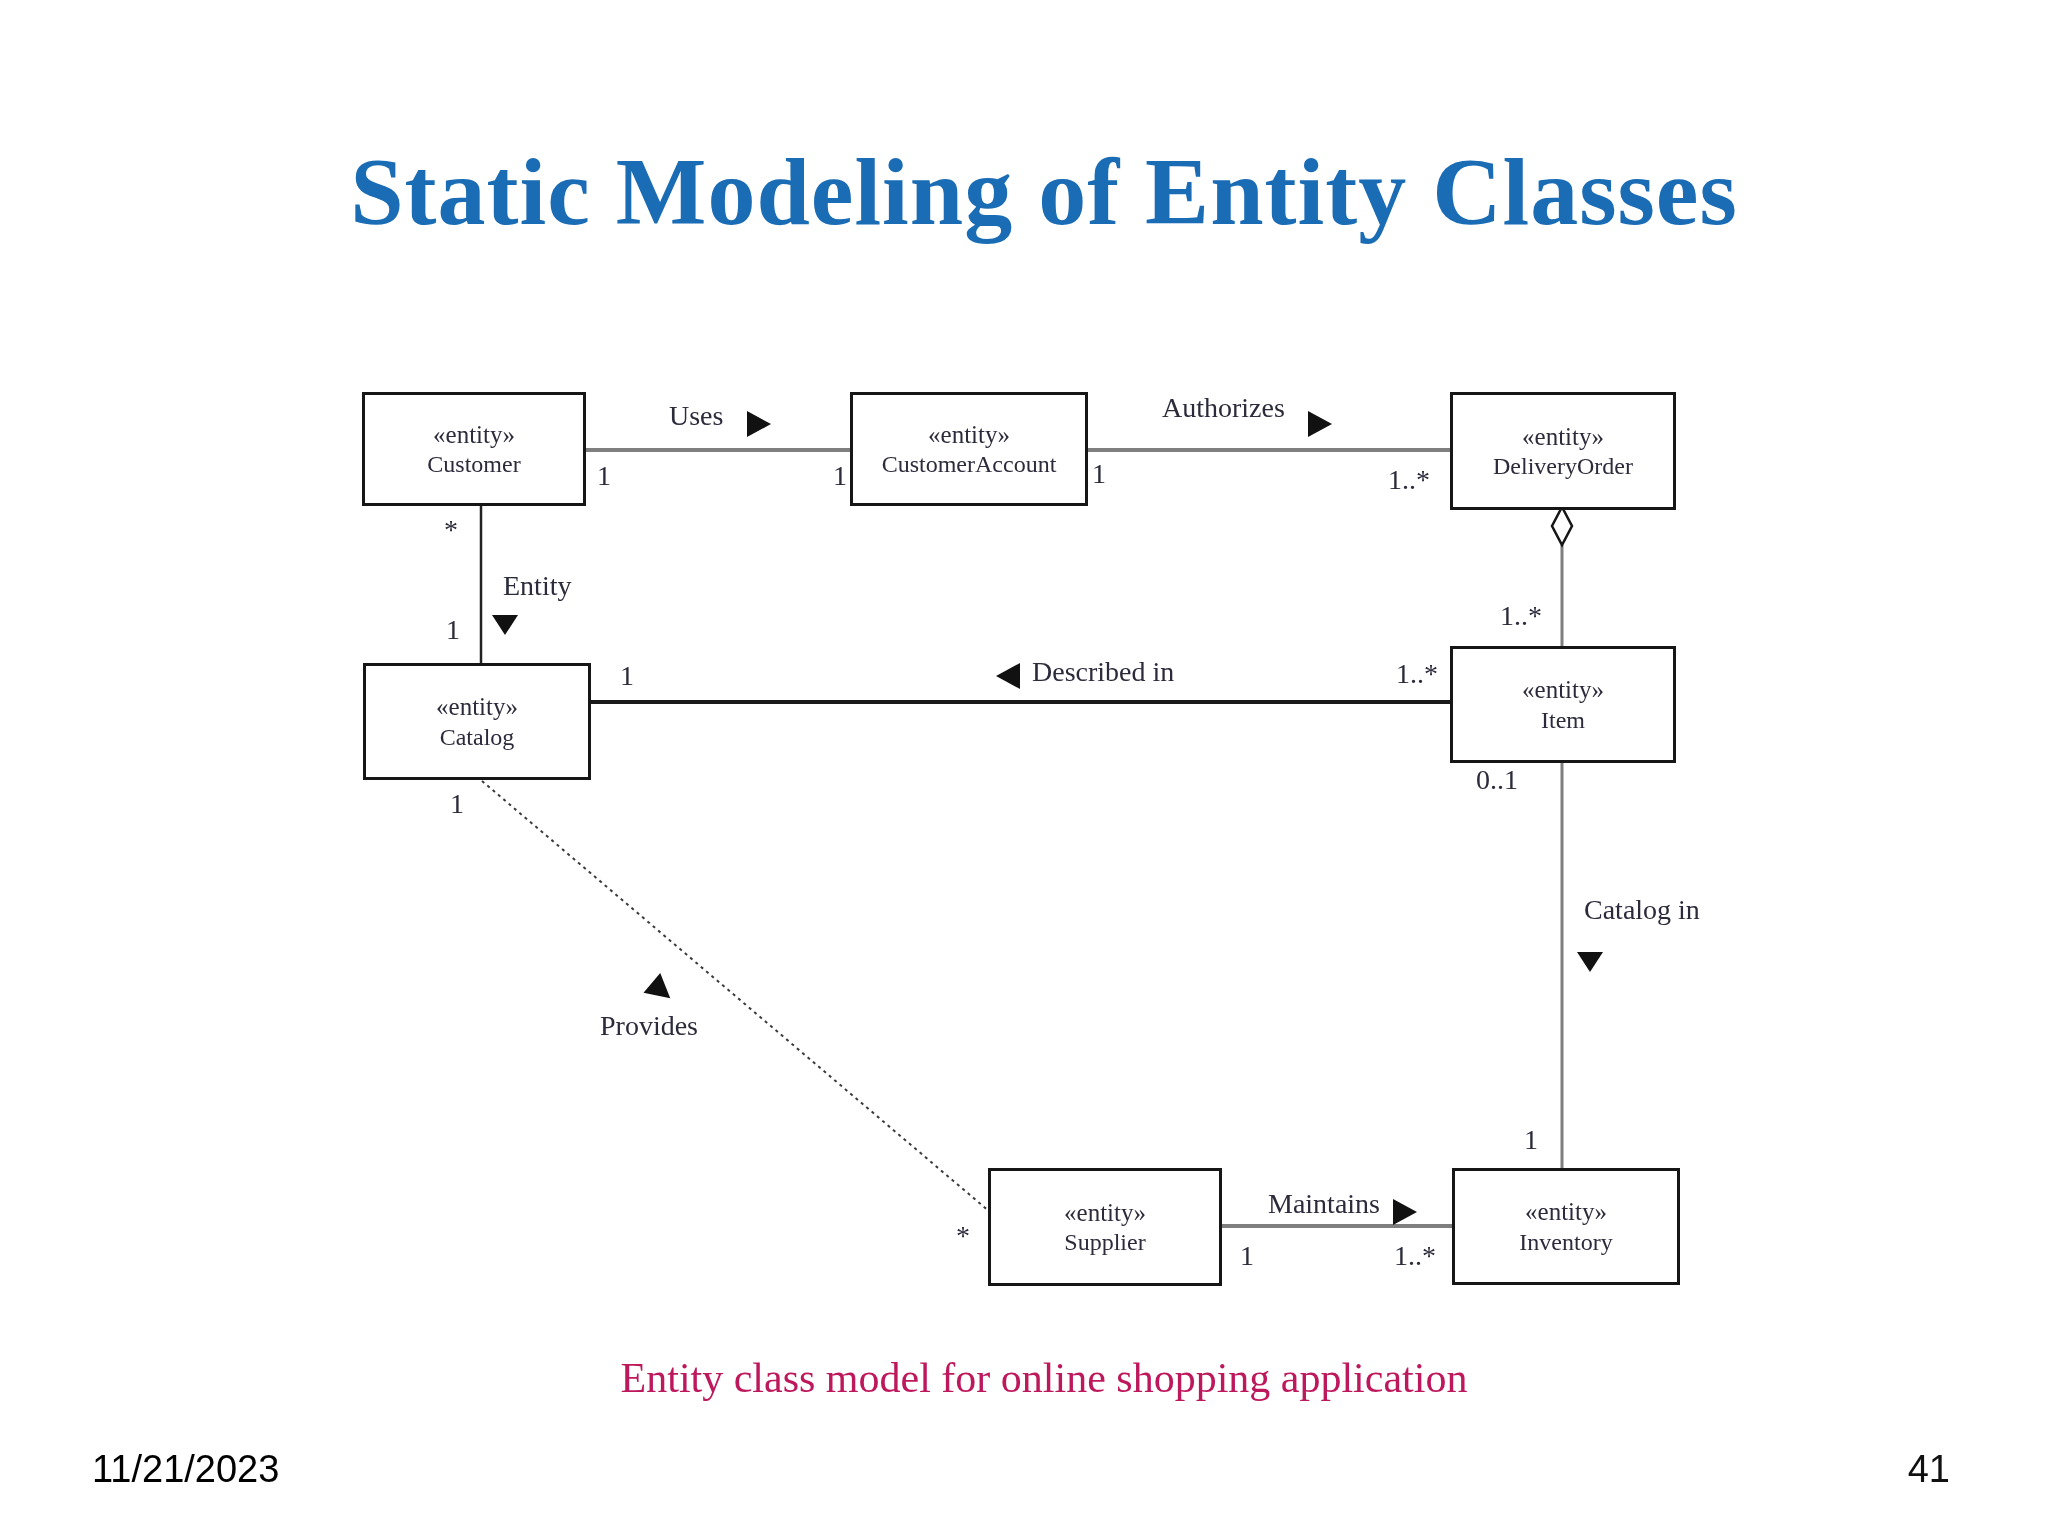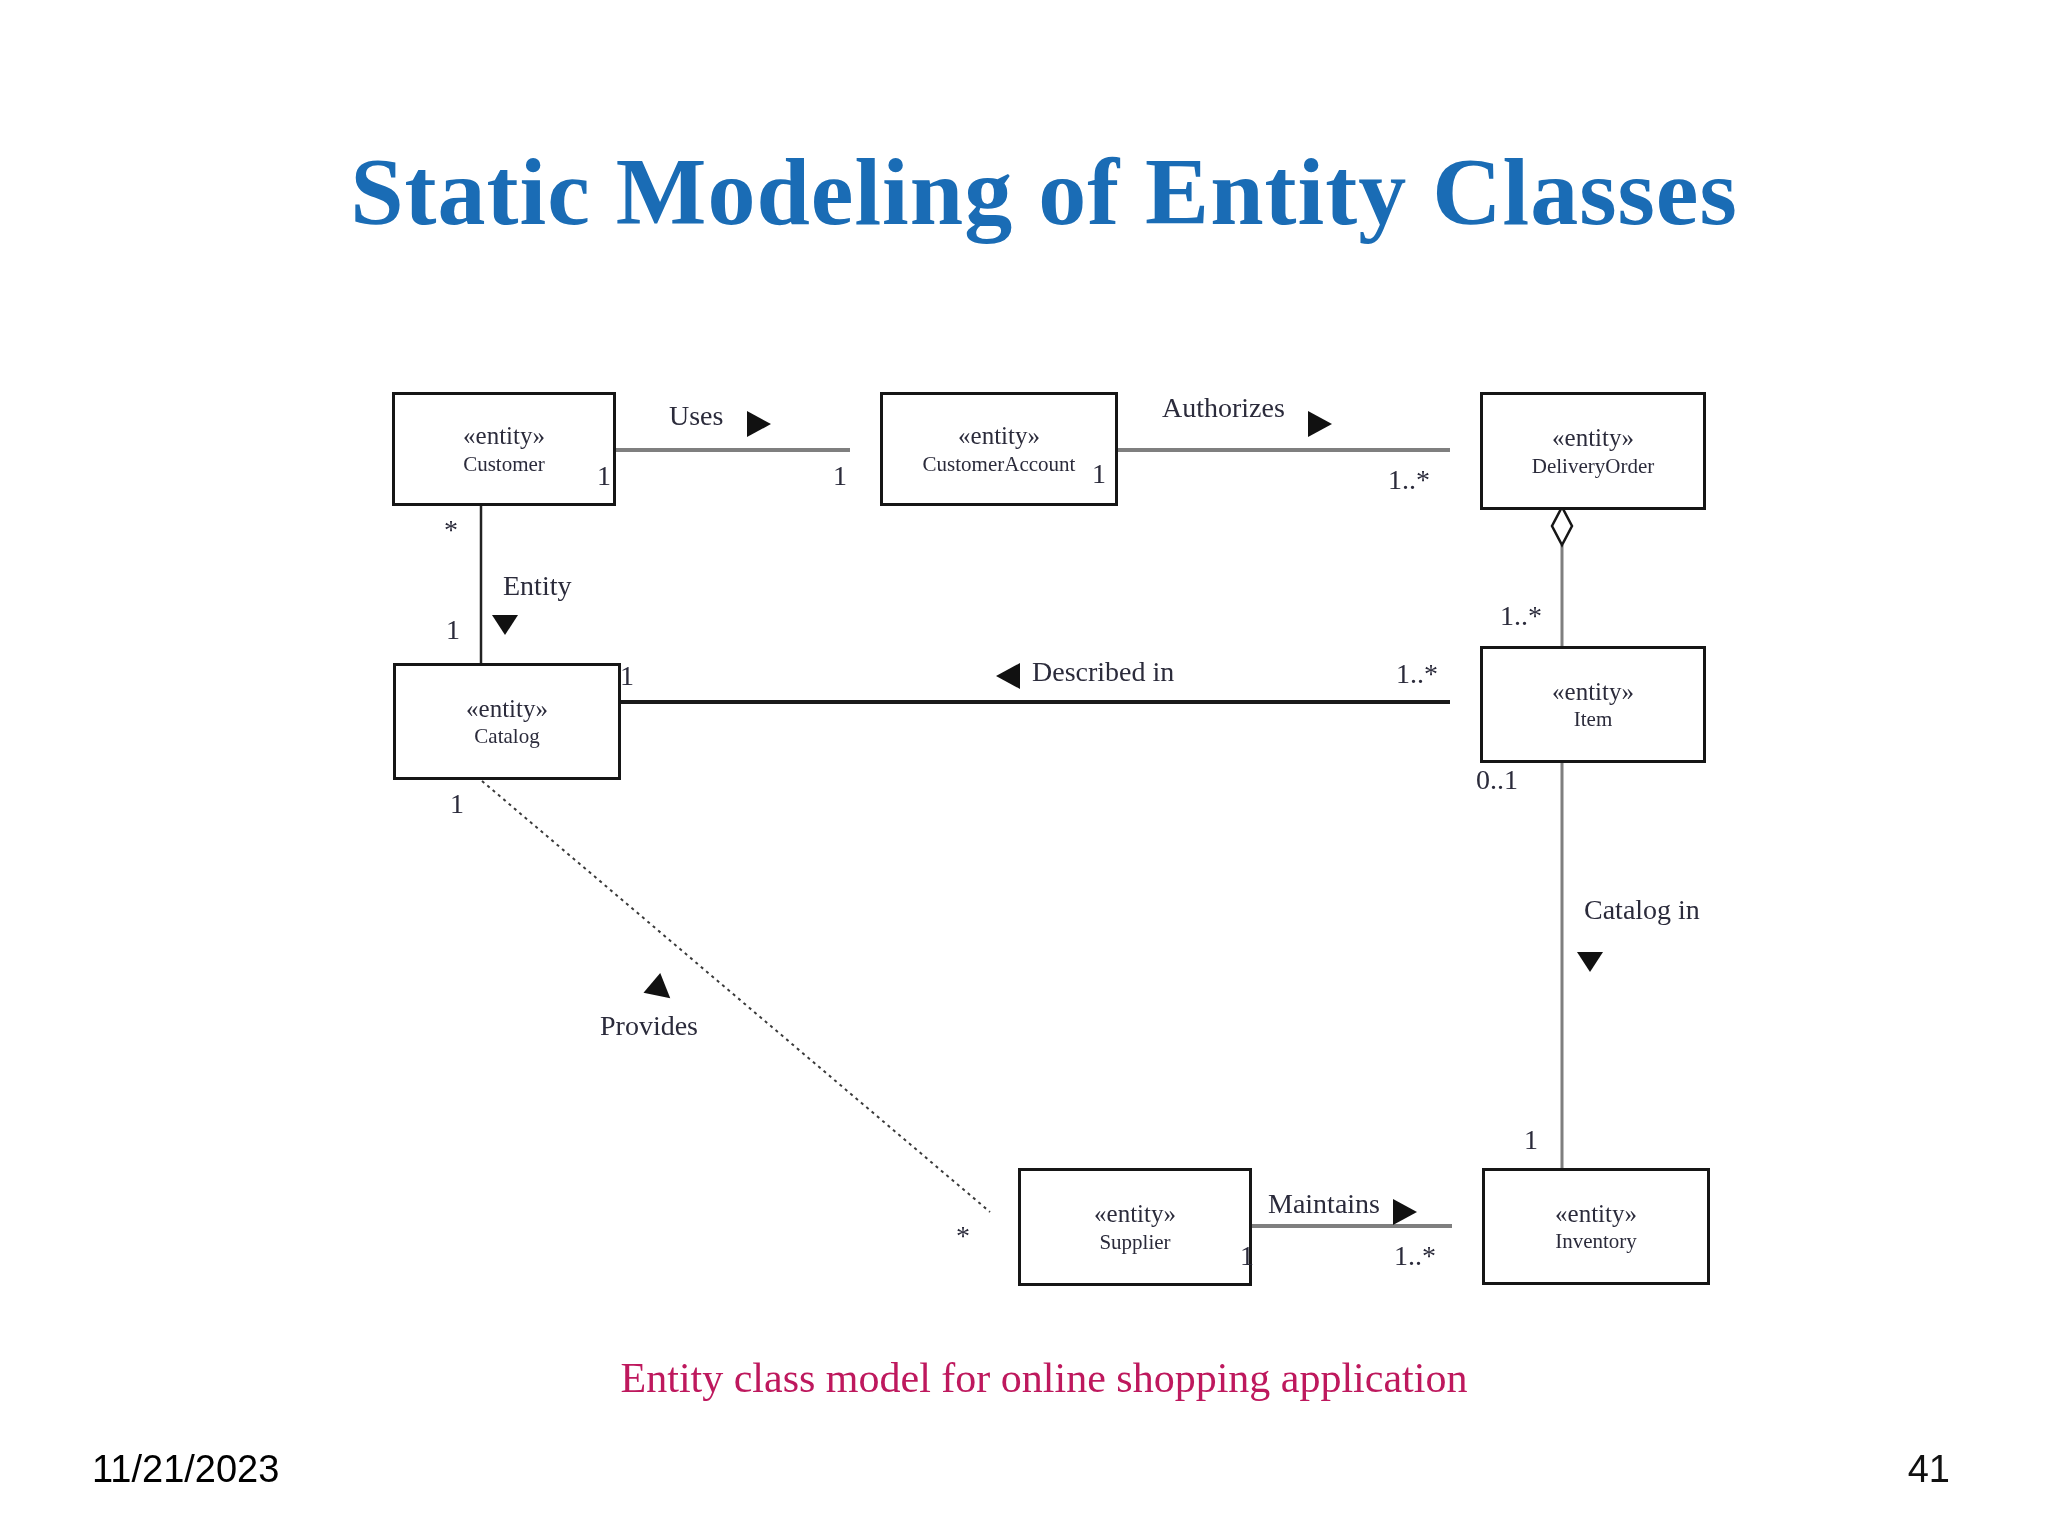--- a/index.html
+++ b/index.html
@@ -8,23 +8,23 @@
   .title{position:absolute;left:0;top:136px;width:100%;text-align:center;
          font-size:96px;font-weight:bold;color:#1a6cb5;letter-spacing:1px;}
   .caption{position:absolute;left:0;top:1354px;width:100%;text-align:center;
          font-size:42px;color:#be185d;}
   .footer-date{position:absolute;left:92px;top:1448px;font-size:38px;color:#000000;
          font-family:"Liberation Sans", sans-serif;}
   .footer-page{position:absolute;right:138px;top:1448px;font-size:38px;color:#111111;
          font-family:"Liberation Sans", sans-serif;}
   .uml-class{position:absolute;background:#ffffff;border:3px solid #161616;
          display:flex;flex-direction:column;align-items:center;justify-content:center;
-         gap:3px;box-sizing:border-box;margin-left:30px;}
+         gap:3px;box-sizing:border-box;}
   .uml-class .stereo{font-size:25px;color:#2b2b3b;line-height:1.1;}
-  .uml-class .cname{font-size:21px;color:#2b2b3b;line-height:1.1;}
+  .uml-class .cname{font-size:24px;color:#2b2b3b;line-height:1.1;}
   .lbl{position:absolute;color:#2b2b3b;white-space:nowrap;line-height:1;}
   .assoc{font-size:28px;}
   .mult{font-size:28px;}
   svg.overlay{position:absolute;left:0;top:0;}
 </style>
 </head>
 <body>
 
 <div class="slide">
 

